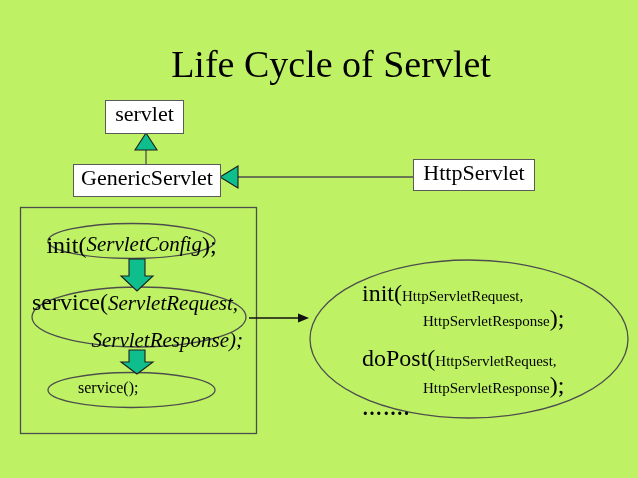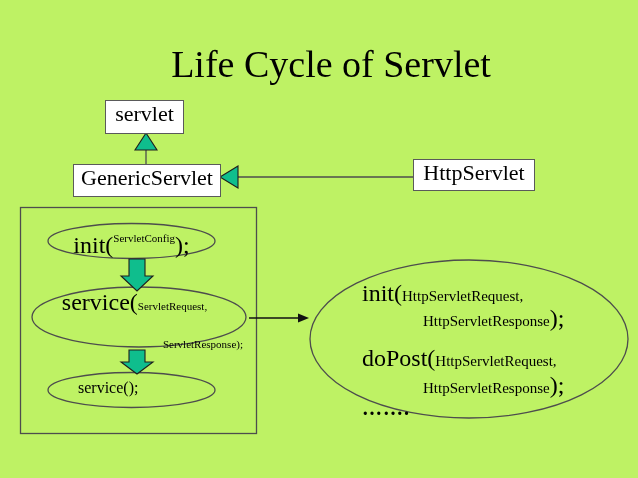--- a/index.html
+++ b/index.html
@@ -21,21 +21,21 @@
   .box{
     position:absolute;border:1px solid #5a5a5a;background:#ffffff;
     display:flex;justify-content:center;
     font-size:22px;white-space:nowrap;
   }
   .box-servlet{left:105px;top:100px;width:77px;height:32px;}
   .box-generic{left:73px;top:164px;width:146px;height:31px;}
   .box-http{left:413px;top:159px;width:120px;height:30px;}
 
   .big{font-size:24px;}
-  .small{font-size:11px;}
+  .small{font-size:21px;font-style:italic;}
   .small15{font-size:15px;margin-top:16px;}
 
   .init-text{
     position:absolute;left:48px;top:224px;width:167px;height:35px;
     display:flex;justify-content:center;white-space:nowrap;margin-top:8px;
   }
   .service-text{position:absolute;left:32px;top:290px;width:212px;}
   .service-line1{text-align:center;padding-right:7px;line-height:25px;white-space:nowrap;}
   .service-line2{text-align:right;padding-right:1px;line-height:21px;white-space:nowrap;margin-top:13px;}
   .destroy-text{position:absolute;left:78px;top:379px;font-size:16px;white-space:nowrap;}

